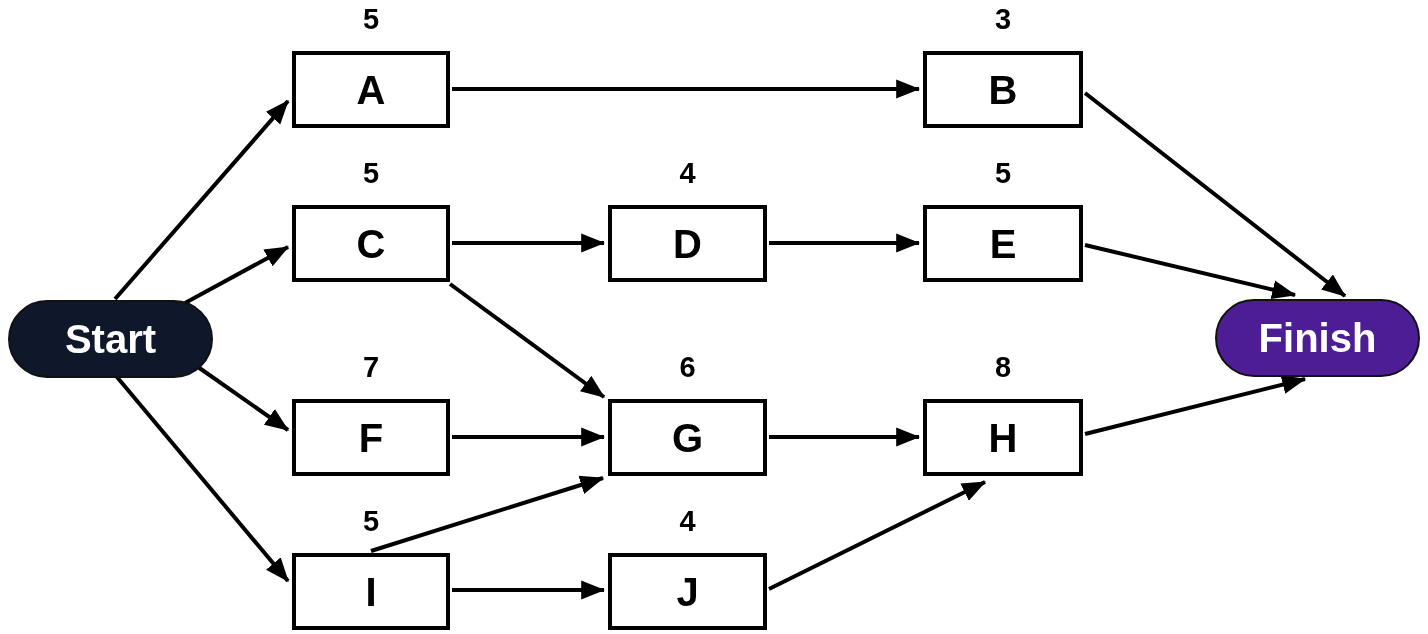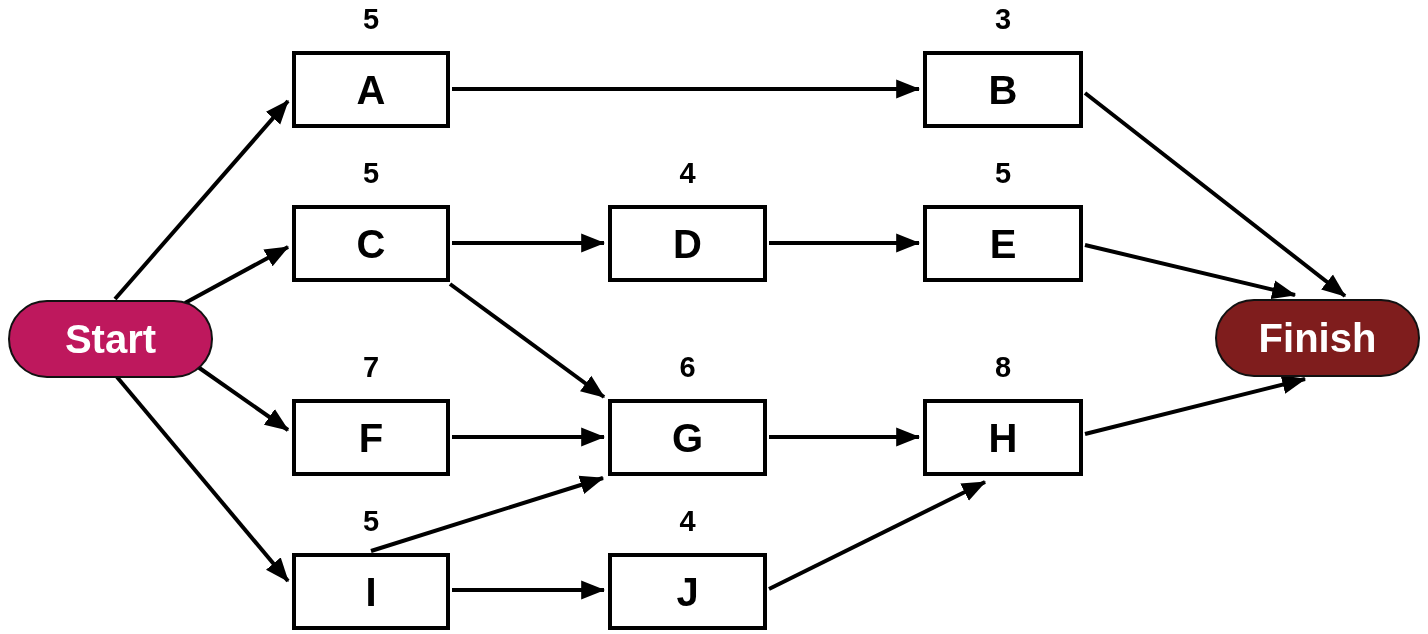--- a/index.html
+++ b/index.html
@@ -120,21 +120,21 @@
     <line class="edge" x1="452" y1="437" x2="604" y2="437" marker-end="url(#ah)"></line>
     <line class="edge" x1="371" y1="551" x2="603" y2="478" marker-end="url(#ah)"></line>
     <line class="edge" x1="769" y1="437" x2="919" y2="437" marker-end="url(#ah)"></line>
     <line class="edge" x1="452" y1="590" x2="604" y2="590" marker-end="url(#ah)"></line>
     <line class="edge" x1="769" y1="589" x2="985" y2="482" marker-end="url(#ah)"></line>
     <line class="edge" x1="1085" y1="93" x2="1345" y2="296" marker-end="url(#ah)"></line>
     <line class="edge" x1="1085" y1="245" x2="1295" y2="295" marker-end="url(#ah)"></line>
     <line class="edge" x1="1085" y1="434" x2="1305" y2="379" marker-end="url(#ah)"></line>
   </svg>
 
-  <div class="pill start" style="background: #be185d; color: rgb(255, 255, 255);">
+  <div class="pill start" style="background: #0f172a; color: rgb(255, 255, 255);">
     <span>Start</span>
   </div>
 
   <div class="node" id="node-A">
     <div class="duration">5</div>
     <div class="box">
       <span class="letter">A</span>
     </div>
   </div>
 
@@ -194,17 +194,17 @@
     </div>
   </div>
 
   <div class="node w159" id="node-J">
     <div class="duration">4</div>
     <div class="box">
       <span class="letter">J</span>
     </div>
   </div>
 
-  <div class="pill finish" style="background: #7f1d1d; color: rgb(255, 255, 255);">
+  <div class="pill finish" style="background: #4c1d95; color: rgb(255, 255, 255);">
     <span>Finish</span>
   </div>
 
 </div>
 
 </body></html>

